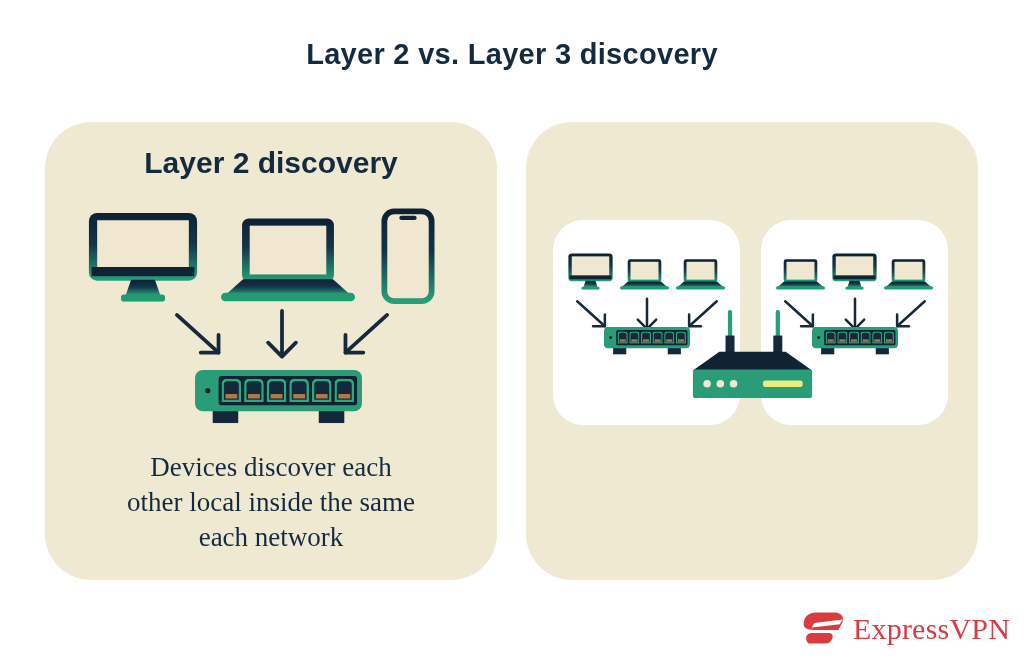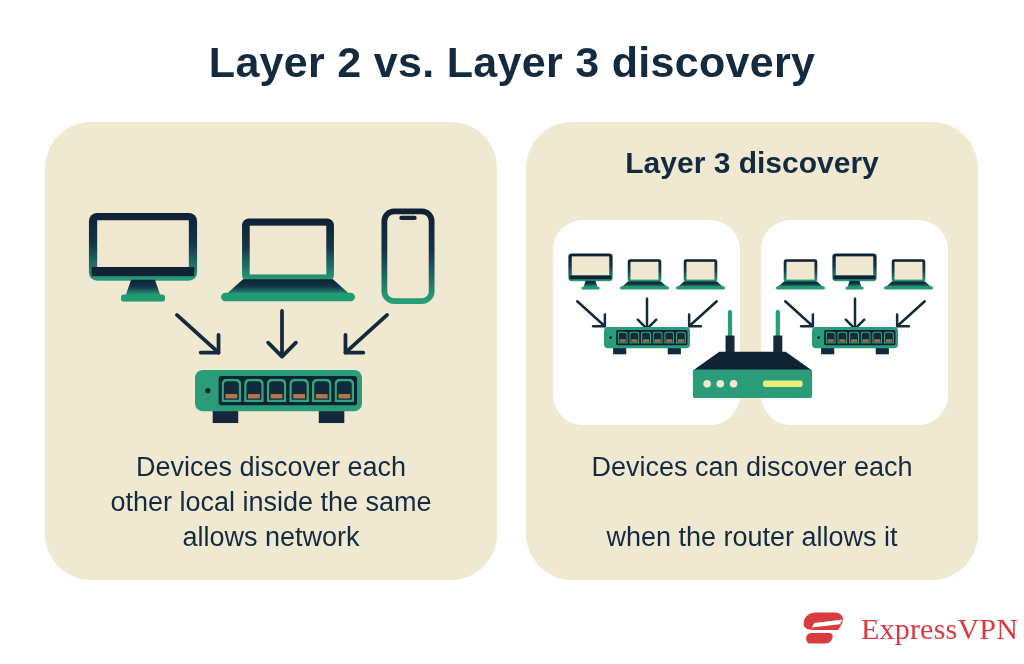--- a/index.html
+++ b/index.html
@@ -4,35 +4,35 @@
 <style>
   html,body{margin:0;padding:0;}
   body{
     width:1024px;height:664px;position:relative;overflow:hidden;
     background:#ffffff;
     font-family:"Liberation Sans", sans-serif;
     color:#142b3f;
   }
   .page-title{
     position:absolute;top:38px;left:0;width:100%;margin:0;
-    text-align:center;font-size:43px;font-weight:600;letter-spacing:.3px;color:#142b3f;
+    text-align:center;font-size:29px;font-weight:600;letter-spacing:.3px;color:#142b3f;
   }
   .panel{
     position:absolute;top:122px;width:452px;height:458px;
     background:#f0e9d2;border-radius:46px;
   }
   #panel-layer2{left:45px}
   #panel-layer3{left:526px}
   .panel-heading{
     position:absolute;top:24px;left:0;width:100%;margin:0;
     text-align:center;font-size:30px;font-weight:600;color:#142b3f;
   }
   .caption{
     position:absolute;top:328px;left:0;width:100%;margin:0;
-    text-align:center;font-size:27px;line-height:35px;font-weight:500;color:#142b3f;
+    text-align:center;font-size:27px;line-height:35px;font-weight:500;color:#142b3f;font-family:Liberation Serif, serif;
   }
   .icon svg{display:block;width:100%;height:auto}
   
   .mon-lg{position:absolute;left:43px;top:90px;width:110px}
   .lap-lg{position:absolute;left:176px;top:96px;width:134px}
   .pho-lg{position:absolute;left:336px;top:86px;width:54px}
   .arr-lg{position:absolute;left:118px;top:185px;width:238px}
   .swi-lg{position:absolute;left:150px;top:248px;width:167px}
   
   .net-card{
@@ -46,21 +46,21 @@
     display:flex;align-items:flex-end;justify-content:center;gap:7px;
   }
   .mon-sm{width:45px}
   .lap-sm{width:49px}
   .arr-sm{position:absolute;top:76px;left:50%;transform:translateX(-50%);width:158px}
   .swi-sm{position:absolute;top:107px;left:50%;transform:translateX(-50%);width:86px}
   .router{position:absolute;left:165px;top:188px;width:123px;z-index:3}
   
   .brand{
     position:absolute;left:798px;top:608px;
-    display:flex;align-items:center;gap:16px;
+    display:flex;align-items:center;gap:8px;
   }
   .brand-mark{width:47px;height:41px}
   .brand-name{
     font-family:"Liberation Serif", serif;
     font-size:30px;font-weight:500;color:#d93b41;letter-spacing:.2px;
   }
 </style>
 </head>
 <body>
 
@@ -139,20 +139,21 @@
       <path d="M5.5 15.5 C5.5 8.5 11 4.5 17.5 4.5 H36 C42.5 4.5 45.8 9.5 43 15 L39.5 21.5 H15.5 C9.5 21.5 5.5 20 5.5 15.5 Z" fill="#d93b41"></path>
       <polygon points="16,14.8 43.5,11.2 41,16 13.5,19.2" fill="#ffffff"></polygon>
       <path d="M8 29.5 C8 26.6 10.4 24.5 13.4 24.5 H30 C33.6 24.5 34.7 27 33.6 29.8 C32.5 32.7 30 34.8 26.8 34.8 H12 C9.4 34.8 8 32.2 8 29.5 Z" fill="#d93b41"></path>
     </symbol>
   </defs>
 </svg>
 
 <h1 class="page-title">Layer 2 vs. Layer 3 discovery</h1>
 
 <section class="panel" id="panel-layer2">
+  <h2 class="panel-heading">Layer 2 discovery</h2>
 
   <div class="icon mon-lg">
     <svg viewBox="0 0 120 98">
         <use href="#sym-monitor"></use>
       </svg>
   </div>
   <div class="icon lap-lg">
     <svg viewBox="0 0 140 90">
         <use href="#sym-laptop"></use>
       </svg>
@@ -169,26 +170,25 @@
   </div>
   <div class="icon swi-lg">
     <svg viewBox="0 0 170 56">
         <use href="#sym-switch"></use>
       </svg>
   </div>
 
   <p class="caption">
     <span>Devices discover each</span><br>
     <span>other local inside the same</span><br>
-    <span>allows network</span>
+    <span>each network</span>
   </p>
 </section>
 
 <section class="panel" id="panel-layer3">
-  <h2 class="panel-heading">Layer 3 discovery</h2>
 
   <div class="net-card" id="net-card-1">
     <div class="dev-row">
       <span class="icon mon-sm">
         <svg viewBox="0 0 120 98">
             <use href="#sym-monitor"></use>
           </svg>
       </span>
       <span class="icon lap-sm">
         <svg viewBox="0 0 140 90">
@@ -243,23 +243,22 @@
     </div>
   </div>
 
   <div class="icon router">
     <svg viewBox="0 0 130 94">
         <use href="#sym-router"></use>
       </svg>
   </div>
 
   <p class="caption">
-    <span>Devices can discover each</span><br>
     <br>
-    <span>when the router allows it</span>
+    <br>
   </p>
 </section>
 
 <div class="brand">
   <span class="icon brand-mark">
     <svg viewBox="0 0 46 40">
         <use href="#sym-logo"></use>
       </svg>
   </span>
   <span class="brand-name">ExpressVPN</span>

